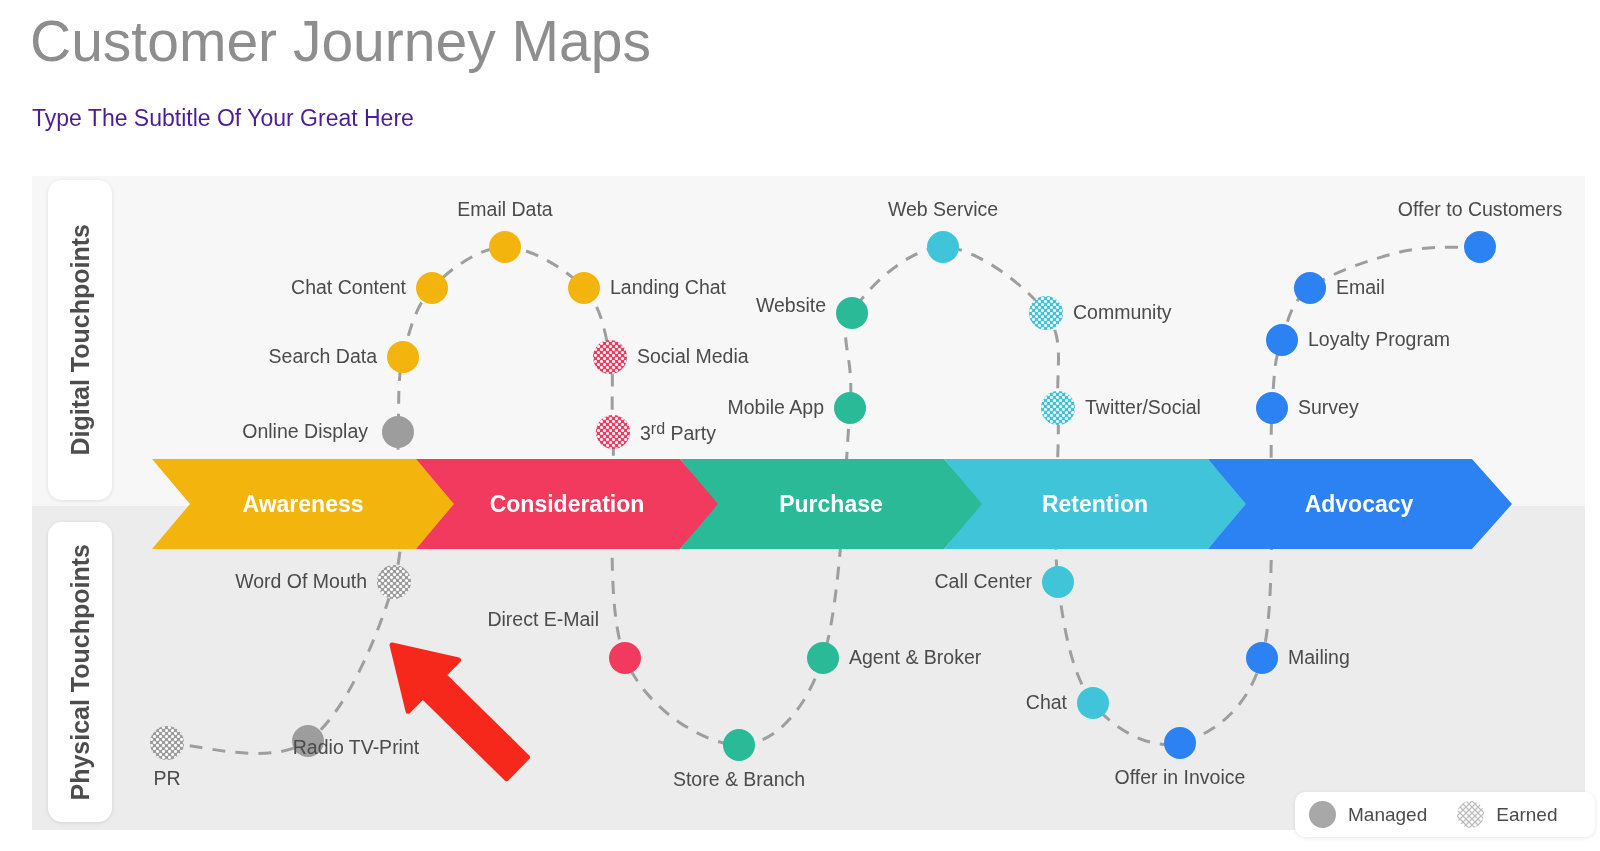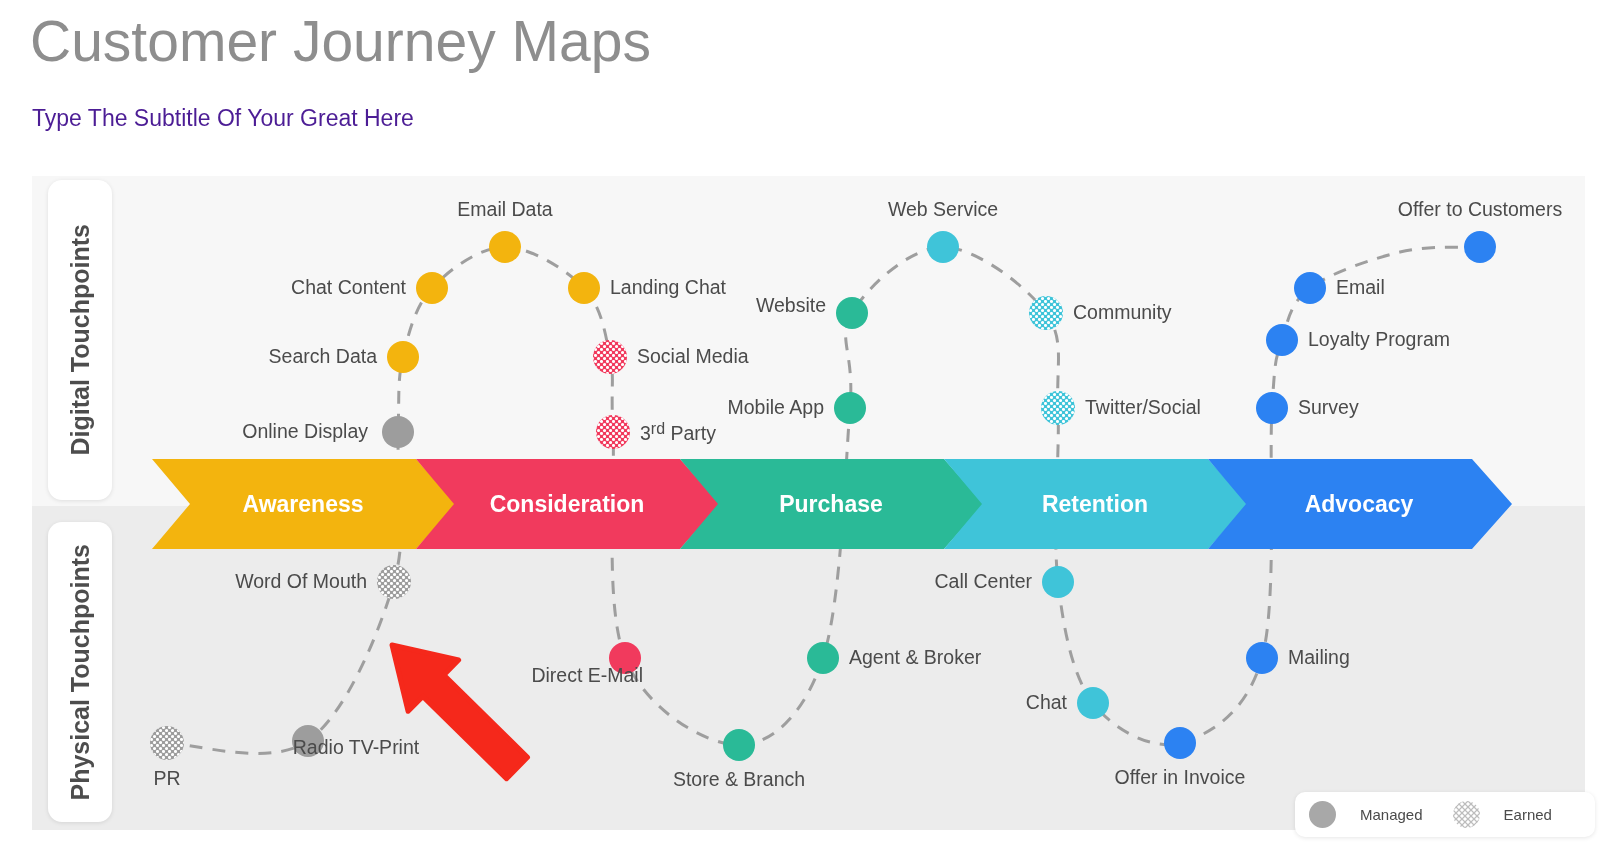--- a/index.html
+++ b/index.html
@@ -23,21 +23,21 @@
   .tp-label sup{font-size:16px;vertical-align:6px;}
   .legend{position:absolute;left:1295px;top:792px;width:300px;height:45px;background:#ffffff;
           border-radius:10px;box-shadow:0 1px 4px rgba(0,0,0,0.10);display:flex;align-items:center;
           padding:0 0 0 14px;box-sizing:border-box;}
   .legend-dot{width:27px;height:27px;border-radius:50%;flex:0 0 auto;}
   .legend-dot.solid{background:#A8A8A8;}
   .legend-dot.pattern{background-color:#BDBDBD;
       background-image:radial-gradient(#ffffff 1.5px, rgba(255,255,255,0) 1.7px),
                        radial-gradient(#ffffff 1.5px, rgba(255,255,255,0) 1.7px);
       background-size:6px 6px;background-position:0 0,3px 3px;}
-  .legend-text{font-size:15px;color:#4B4B4B;margin-left:24px;}
+  .legend-text{font-size:19px;color:#4B4B4B;margin-left:12px;}
   .legend-text.first{margin-right:30px;}
 </style>
 </head>
 <body>
 
 <div class="page">
 
   <div class="title">Customer Journey Maps</div>
   <div class="subtitle">Type The Subtitle Of Your Great Here</div>
 
@@ -122,21 +122,21 @@
       <div class="tp-label" style="left: 167px; top: 769px; transform: translateX(-50%);">PR</div>
       <div class="tp-label" style="left: 308px; top: 738px; transform: translateX(-50%); margin-left: 48px;">Radio TV-Print</div>
       <div class="tp-label" style="left: 367px; top: 582px; transform: translate(-100%, -50%);">Word Of Mouth</div>
       <div class="tp-label" style="left: 368px; top: 432px; transform: translate(-100%, -50%);">Online Display</div>
       <div class="tp-label" style="left: 377px; top: 357px; transform: translate(-100%, -50%);">Search Data</div>
       <div class="tp-label" style="left: 406px; top: 288px; transform: translate(-100%, -50%);">Chat Content</div>
       <div class="tp-label" style="left: 505px; top: 219px; transform: translate(-50%, -100%);">Email Data</div>
       <div class="tp-label" style="left: 610px; top: 288px; transform: translateY(-50%);">Landing Chat</div>
       <div class="tp-label" style="left: 637px; top: 357px; transform: translateY(-50%);">Social Media</div>
       <div class="tp-label" style="left: 640px; top: 432px; transform: translateY(-50%);">3<sup>rd</sup> Party</div>
-      <div class="tp-label" style="left: 599px; top: 676px; transform: translate(-100%, -50%); margin-left: 44px;">Direct E-Mail</div>
+      <div class="tp-label" style="left: 599px; top: 620px; transform: translate(-100%, -50%);">Direct E-Mail</div>
       <div class="tp-label" style="left: 739px; top: 770px; transform: translateX(-50%);">Store &amp; Branch</div>
       <div class="tp-label" style="left: 849px; top: 658px; transform: translateY(-50%);">Agent &amp; Broker</div>
       <div class="tp-label" style="left: 824px; top: 408px; transform: translate(-100%, -50%);">Mobile App</div>
       <div class="tp-label" style="left: 826px; top: 306px; transform: translate(-100%, -50%); text-align: right;">Website</div>
       <div class="tp-label" style="left: 943px; top: 219px; transform: translate(-50%, -100%);">Web Service</div>
       <div class="tp-label" style="left: 1073px; top: 313px; transform: translateY(-50%);">Community</div>
       <div class="tp-label" style="left: 1085px; top: 408px; transform: translateY(-50%);">Twitter/Social</div>
       <div class="tp-label" style="left: 1032px; top: 582px; transform: translate(-100%, -50%);">Call Center</div>
       <div class="tp-label" style="left: 1067px; top: 703px; transform: translate(-100%, -50%);">Chat</div>
       <div class="tp-label" style="left: 1180px; top: 768px; transform: translateX(-50%);">Offer in Invoice</div>

